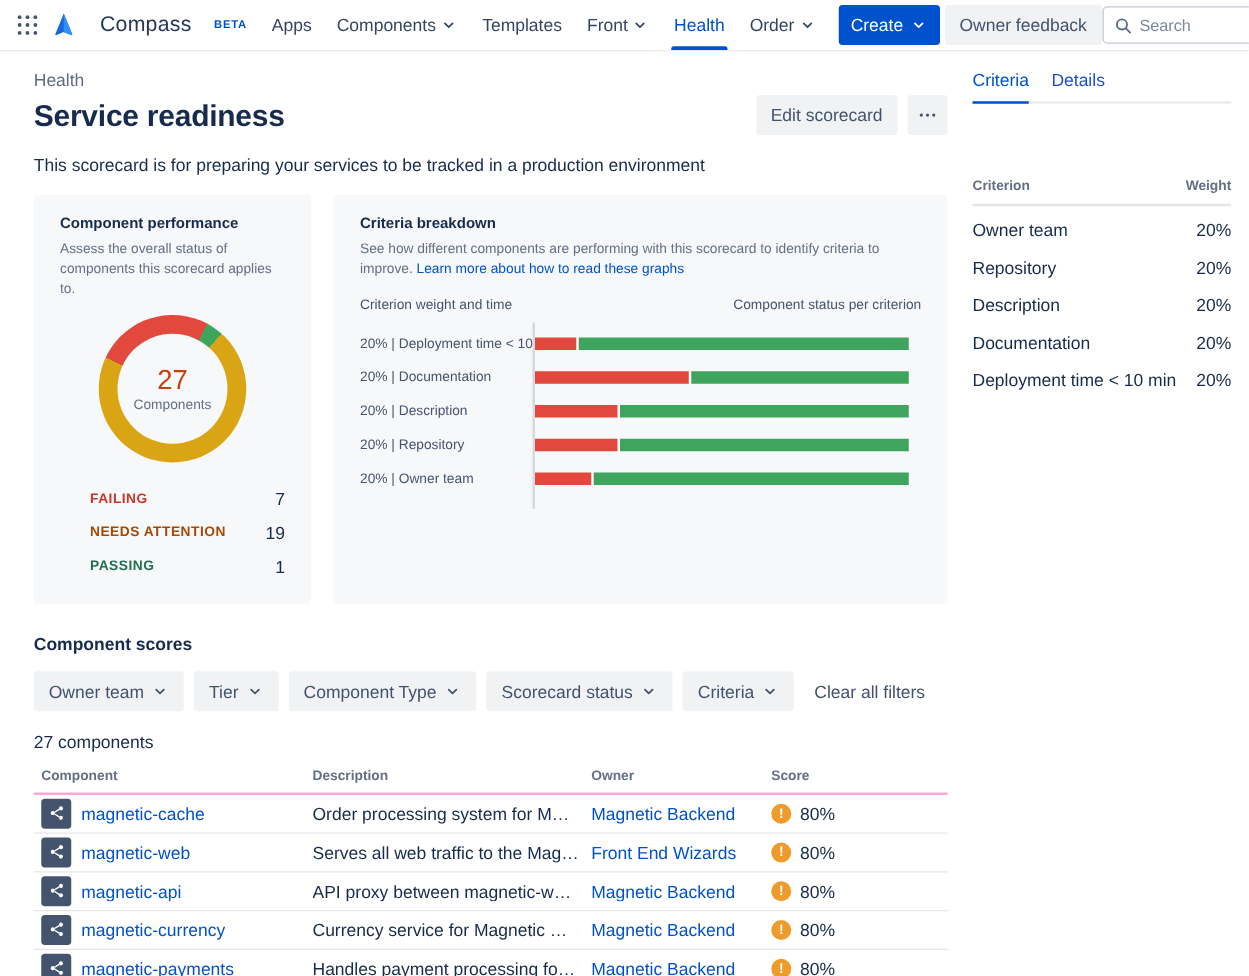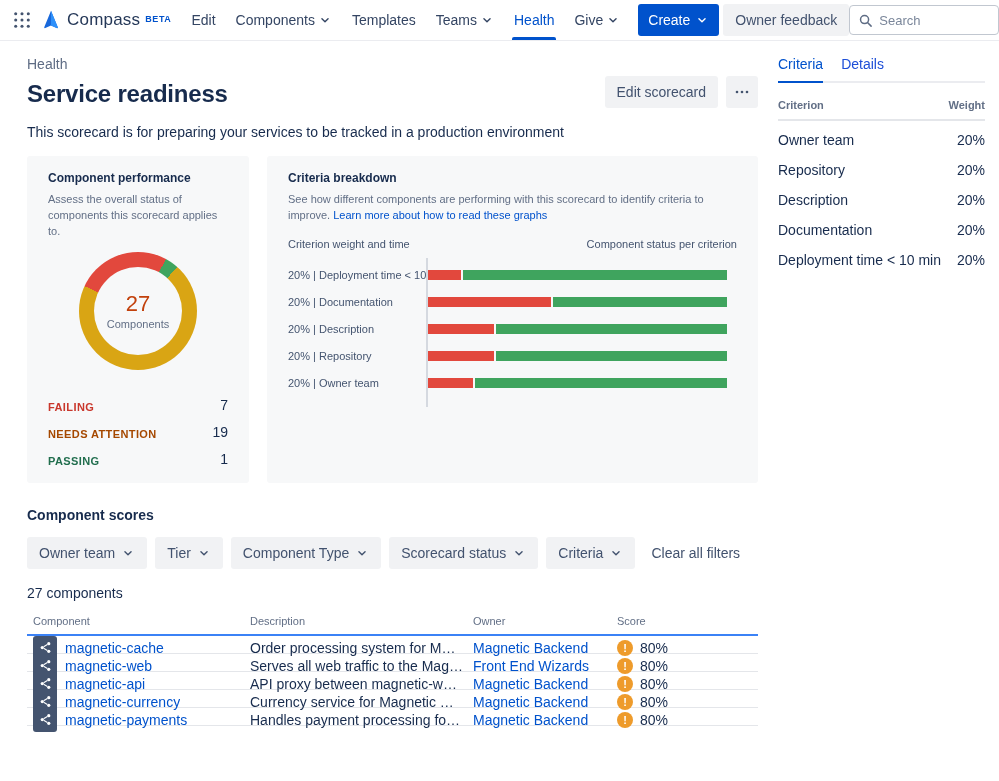--- a/index.html
+++ b/index.html
@@ -21,21 +21,21 @@
     box-shadow: 0 1px 0 #EBECF0;
     position: relative;
     background: #fff;
   }
   .icon-btn {
     width: 32px; height: 32px;
     border: none; background: none;
     display: flex; align-items: center; justify-content: center;
     border-radius: 3px; cursor: pointer; flex: none;
   }
-  .brand { display: flex; align-items: center; gap: 5px; padding: 0 10px 0 2px; cursor: pointer; }
+  .brand { display: flex; align-items: center; gap: 18px; padding: 0 10px 0 2px; cursor: pointer; }
   .brand-name { font-size: 17px; color: #253858; font-weight: 500; letter-spacing: .2px; }
   .beta { font-size: 9px; font-weight: 700; color: #0052CC; letter-spacing: .6px; align-self: flex-start; margin-top: 5px; }
   .nav-items { display: flex; align-items: center; height: 40px; }
   .nav-item {
     display: flex; align-items: center; gap: 3px;
     height: 40px; padding: 0 10px;
     color: #344563; cursor: pointer; position: relative; white-space: nowrap;
   }
   .nav-item .chev { color: #344563; display: flex; }
   .nav-item.active { color: #0052CC; font-weight: 500; }
@@ -88,21 +88,21 @@
   .donut-wrap { width: 118px; margin: 12px auto 0; }
   .donut { width: 118px; height: 118px; border-radius: 50%; position: relative; }
   .donut-hole {
     position: absolute; inset: 15px; border-radius: 50%; background: #F7F8F9;
     display: flex; flex-direction: column; align-items: center; justify-content: center;
   }
   .donut-total { font-size: 22px; font-weight: 500; color: #c2410c; }
   .donut-label { font-size: 11px; color: #626F86; margin-top: 1px; }
 
   .legend { margin-top: 16px; }
-  .legend-row { display: flex; justify-content: space-between; align-items: flex-end; height: 27px; }
+  .legend-row { display: flex; justify-content: space-between; align-items: center; height: 27px; margin-left: 24px; }
   .lg-label { font-size: 11px; font-weight: 700; letter-spacing: .4px; }
   .lg-label.failing { color: #C9372C; }
   .lg-label.attention { color: #A54800; }
   .lg-label.passing { color: #216E4E; }
   .lg-val { font-size: 14px; color: #172B4D; }
 
   .card-sub a { color: #0052CC; cursor: pointer; text-decoration: none; }
   .chart-headers { display: flex; justify-content: space-between; margin-top: 14px; font-size: 11px; color: #44546F; }
   .bar-chart { margin-top: 12px; position: relative; }
   .axis-line { position: absolute; left: 138px; top: -4px; bottom: -10px; width: 2px; background: #D5D9E0; }
@@ -120,25 +120,25 @@
   .count { margin: 16px 0 8px; font-size: 14px; color: #172B4D; }
 
   .tbl { width: 731px; }
   .tbl-header, .tbl-row {
     display: grid;
     grid-template-columns: 217px 223px 144px 1fr;
     padding: 0 6px;
     align-items: center;
   }
   .tbl-header {
-    font-size: 11px; color: #626F86; font-weight: 400;
+    font-size: 11px; color: #626F86; font-weight: 700;
     padding-top: 6px; padding-bottom: 7px;
-    border-bottom: 2px solid #3b82f6;
-  }
-  .tbl-row { height: 18px; border-bottom: 1px solid #E4E6EA; font-size: 14px; }
+    border-bottom: 2px solid #f9a8d4;
+  }
+  .tbl-row { height: 31px; border-bottom: 1px solid #E4E6EA; font-size: 14px; }
   .comp-cell { display: flex; align-items: center; gap: 8px; min-width: 0; }
   .comp-icon {
     width: 24px; height: 24px; border-radius: 3px; background: #44546F;
     display: flex; align-items: center; justify-content: center; flex: none;
   }
   .link { color: #0052CC; text-decoration: none; cursor: pointer; white-space: nowrap; overflow: hidden; text-overflow: ellipsis; }
   .desc-cell { white-space: nowrap; overflow: hidden; text-overflow: ellipsis; padding-right: 10px; color: #172B4D; }
   .owner-cell { white-space: nowrap; overflow: hidden; text-overflow: ellipsis; padding-right: 8px; }
   .score-cell { display: flex; align-items: flex-start; gap: 7px; }
   .warn-icon {
@@ -149,21 +149,21 @@
   .warn-icon::before { content: "!"; }
 
   
   .tabs { display: flex; gap: 18px; border-bottom: 2px solid #EBECF0; }
   .tab { padding: 8px 0 9px; font-size: 14px; font-weight: 500; color: #1d4ed8; cursor: pointer; position: relative; }
   .tab.active { color: #0052CC; }
   .tab.active::after { content: ""; position: absolute; left: 0; right: 0; bottom: -2px; height: 2px; background: #0052CC; }
   .crit-header {
     display: flex; justify-content: space-between;
     font-size: 11px; color: #626F86; font-weight: 700;
-    padding: 16px 0 8px; border-bottom: 2px solid #E4E6EA;
+    padding: 16px 0 8px; border-bottom: 2px solid #E4E6EA; margin-top: 44px;
   }
   .crit-rows { margin-top: 4px; }
   .crit-row { display: flex; justify-content: space-between; align-items: center; height: 30px; font-size: 14px; color: #172B4D; }
 </style>
 </head>
 <body>
 
 <nav class="topnav">
   <button class="icon-btn">
     <span style="display:flex">
@@ -185,46 +185,46 @@
       <svg width="22" height="22" viewBox="0 0 24 24">
           <path d="M12 2L4.5 20.3l.7.7L12 18l6.8 3 .7-.7z" fill="#1868DB"></path>
           <path d="M12 2v16l6.8 3 .7-.7z" fill="#2E90FA"></path>
         </svg>
     </span>
     <span class="brand-name">Compass</span>
     <span class="beta">BETA</span>
   </div>
   <div class="nav-items">
     <span class="nav-item">
-        <span>Edit</span>
+        <span>Apps</span>
       </span>
     <span class="nav-item">
         <span>Components</span>
         <span class="chev">
           <svg width="14" height="14" viewBox="0 0 16 16" fill="none">
             <path d="M4.5 6.5L8 10l3.5-3.5" stroke="currentColor" stroke-width="1.6" stroke-linecap="round" stroke-linejoin="round"></path>
           </svg>
         </span>
       </span>
     <span class="nav-item">
         <span>Templates</span>
       </span>
     <span class="nav-item">
-        <span>Teams</span>
+        <span>Front</span>
         <span class="chev">
           <svg width="14" height="14" viewBox="0 0 16 16" fill="none">
             <path d="M4.5 6.5L8 10l3.5-3.5" stroke="currentColor" stroke-width="1.6" stroke-linecap="round" stroke-linejoin="round"></path>
           </svg>
         </span>
       </span>
     <span class="nav-item active">
         <span>Health</span>
       </span>
     <span class="nav-item">
-        <span>Give</span>
+        <span>Order</span>
         <span class="chev">
           <svg width="14" height="14" viewBox="0 0 16 16" fill="none">
             <path d="M4.5 6.5L8 10l3.5-3.5" stroke="currentColor" stroke-width="1.6" stroke-linecap="round" stroke-linejoin="round"></path>
           </svg>
         </span>
       </span>
   </div>
   <button class="btn-primary">
     <span>Create</span>
     <span class="chev">

